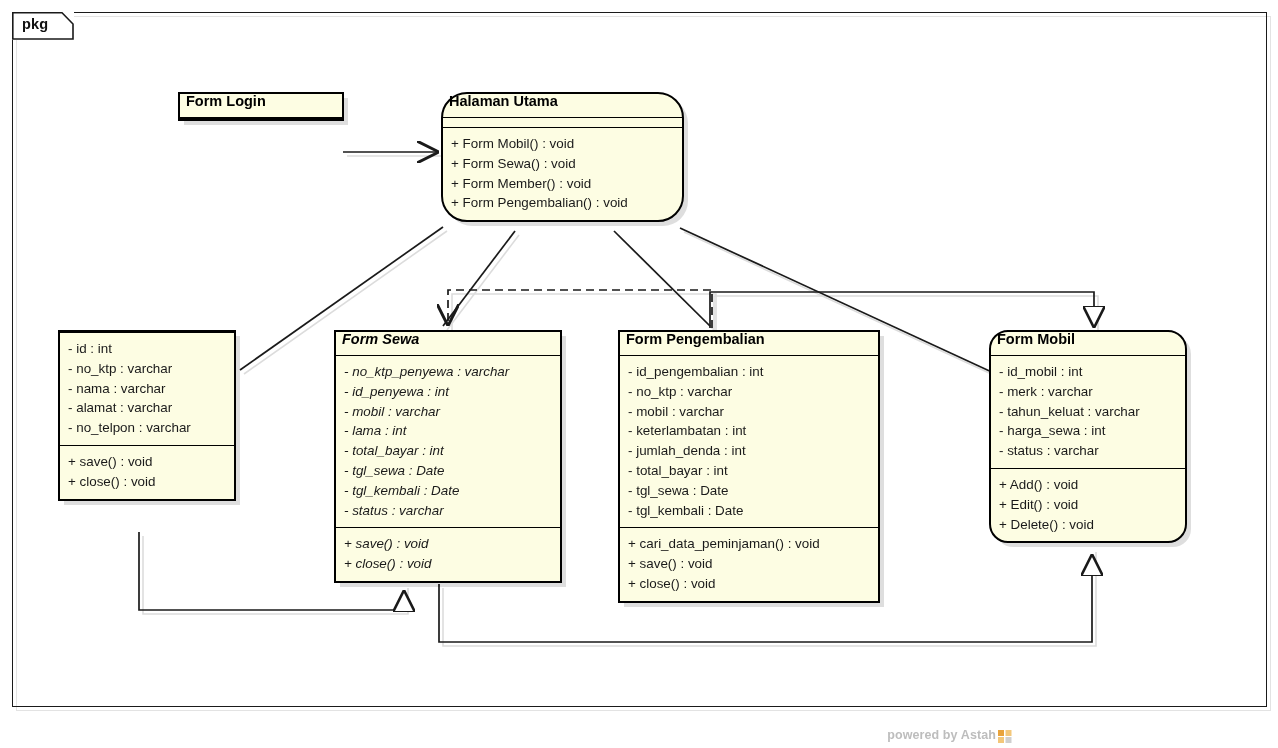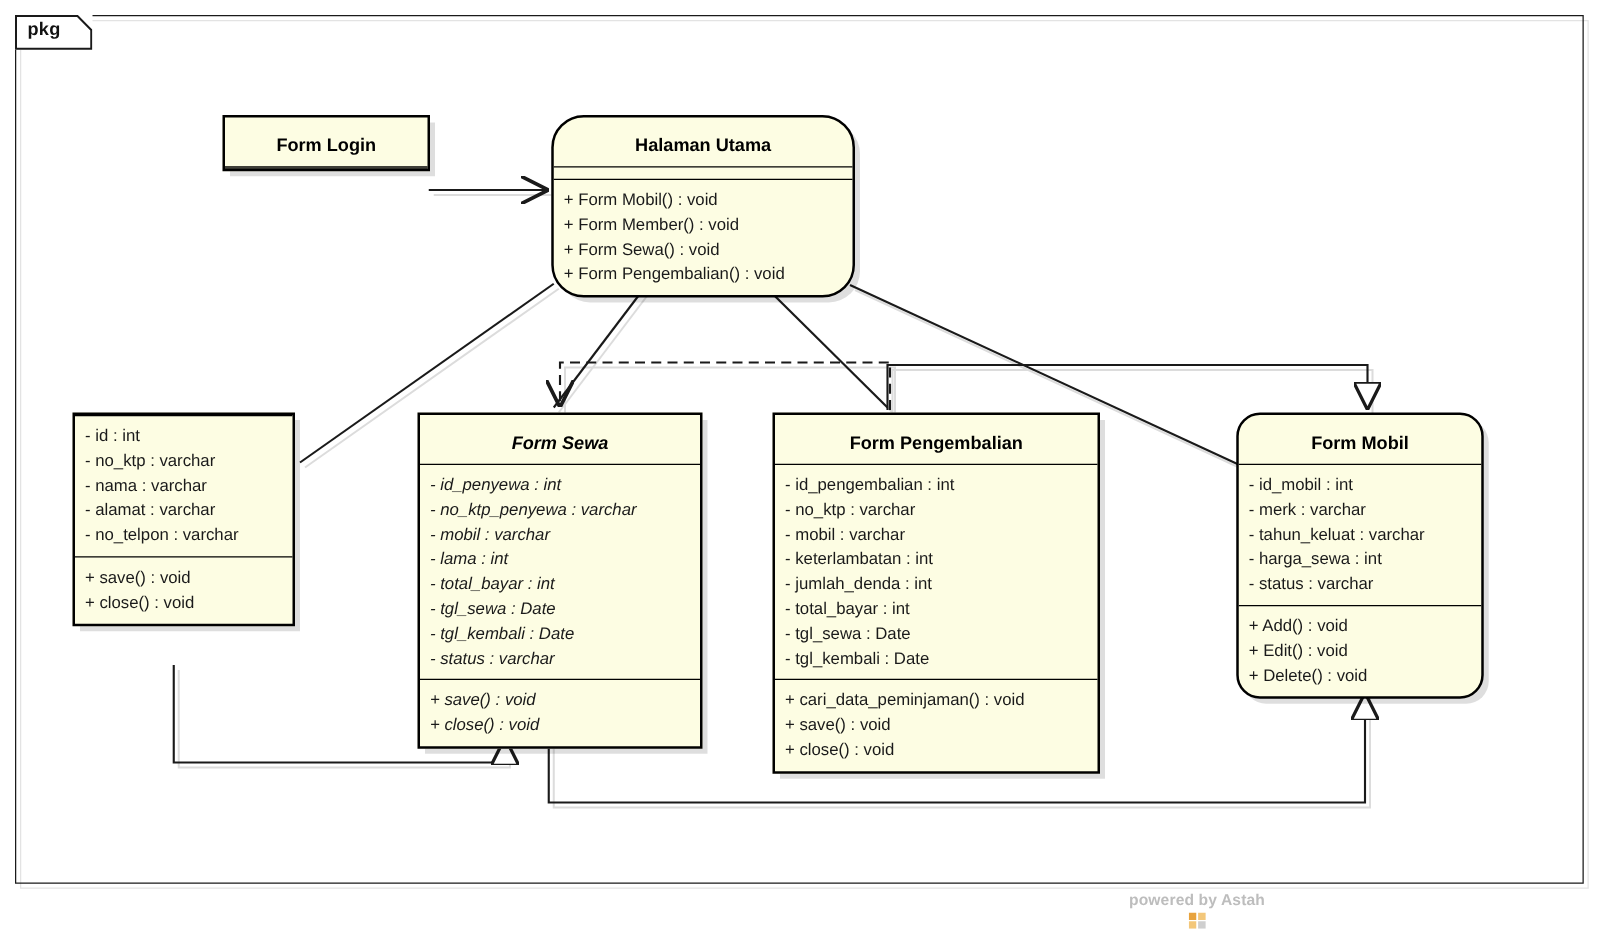--- a/index.html
+++ b/index.html
@@ -33,34 +33,34 @@
   
   #links{position:absolute;left:0;top:0;width:1278px;height:748px;z-index:1;}
 
   
   .cls{
     position:absolute;z-index:2;box-sizing:border-box;
     background:#fdfde3;border:2.2px solid #000;
     box-shadow:5px 5px 0 -1px rgba(0,0,0,0.13);
   }
   .cls .name{
-    text-align:center;font-weight:bold;font-size:14.5px;color:#000;
-    padding:16px 6px 7px 6px;line-height:1.1;white-space:nowrap;
+    font-weight:bold;font-size:14.5px;color:#000;
+    padding:0 6px 7px 6px;line-height:1.1;white-space:nowrap;
   }
   .cls .sep{height:0;border-top:1.8px solid #000;}
   .cls .sep-thin{height:0;border-top:1.3px solid #000;}
   .cls .compart{padding:6px 8px 7px 8px;}
   .cls .compart.empty{padding:0;height:9px;}
   .cls .row{
     font-size:13.4px;color:#1a1a1a;line-height:19.8px;white-space:nowrap;
   }
   .watermark{
     position:absolute;right:10px;bottom:6px;font-size:12.5px;font-weight:bold;
     color:#bdbdbd;letter-spacing:.1px;z-index:5;
-    display:flex;align-items:center;gap:2px;flex-direction:column;
+    display:flex;align-items:center;gap:2px;
   }
   .wm-logo{display:inline-block;width:14px;height:13px;position:relative;top:1px;}
 </style>
 </head>
 <body>
 
 <div id="canvas">
 
   <div class="pkg-frame-shadow"></div>
 
@@ -119,22 +119,22 @@
     <div class="sep"></div>
   </div>
 
   <div class="cls" style="left:441px;top:92px;width:243px;border-radius:26px;">
     <div class="name">Halaman Utama</div>
     <div class="sep"></div>
     <div class="compart empty"></div>
     <div class="sep-thin"></div>
     <div class="compart">
       <div class="row">+ Form Mobil() : void</div>
+      <div class="row">+ Form Sewa() : void</div>
       <div class="row">+ Form Member() : void</div>
-      <div class="row">+ Form Sewa() : void</div>
       <div class="row">+ Form Pengembalian() : void</div>
     </div>
   </div>
 
   <div class="cls" style="left:58px;top:330px;width:178px;">
     <div class="sep"></div>
     <div class="compart">
       <div class="row">- id : int</div>
       <div class="row">- no_ktp : varchar</div>
       <div class="row">- nama : varchar</div>
@@ -145,22 +145,22 @@
     <div class="compart">
       <div class="row">+ save() : void</div>
       <div class="row">+ close() : void</div>
     </div>
   </div>
 
   <div class="cls" style="left:334px;top:330px;width:228px;font-style:italic;">
     <div class="name">Form Sewa</div>
     <div class="sep"></div>
     <div class="compart">
+      <div class="row">- no_ktp_penyewa : varchar</div>
       <div class="row">- id_penyewa : int</div>
-      <div class="row">- no_ktp_penyewa : varchar</div>
       <div class="row">- mobil : varchar</div>
       <div class="row">- lama : int</div>
       <div class="row">- total_bayar : int</div>
       <div class="row">- tgl_sewa : Date</div>
       <div class="row">- tgl_kembali : Date</div>
       <div class="row">- status : varchar</div>
     </div>
     <div class="sep"></div>
     <div class="compart">
       <div class="row">+ save() : void</div>

